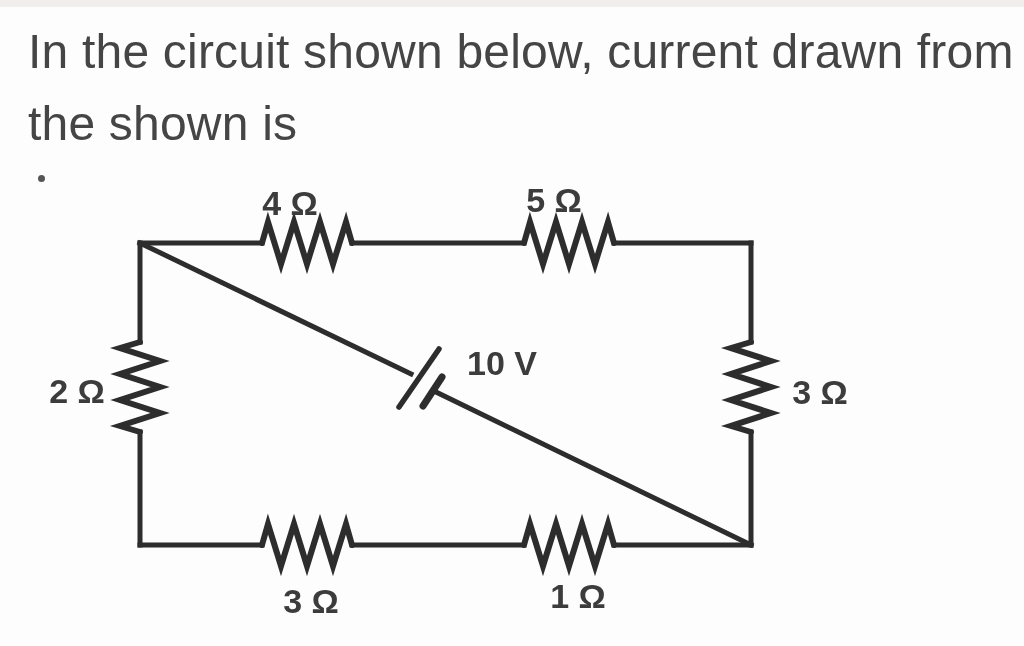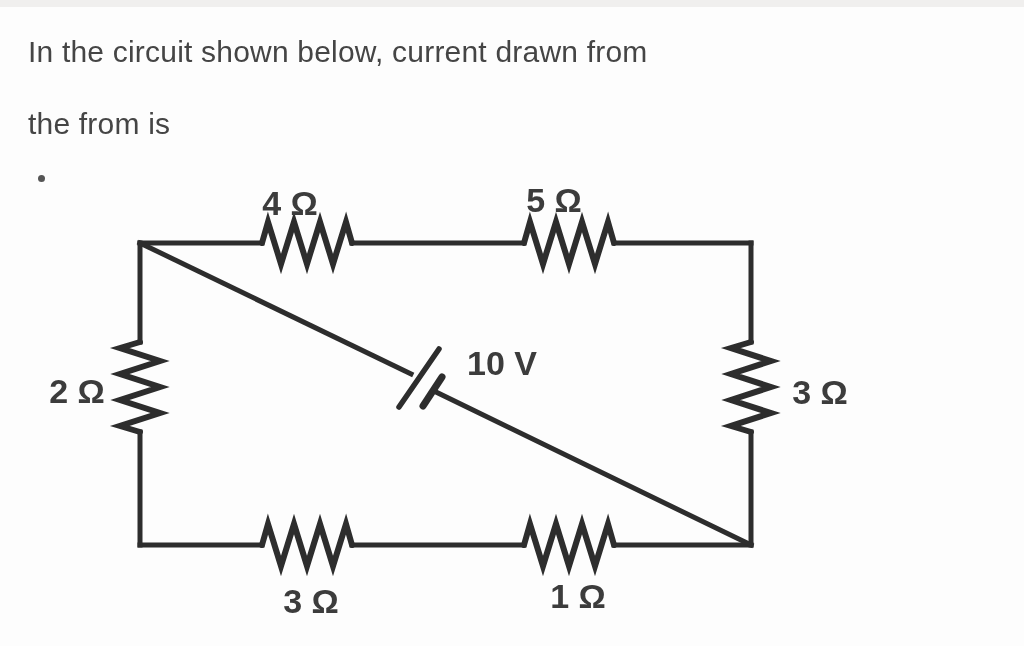--- a/index.html
+++ b/index.html
@@ -14,21 +14,21 @@
   .top-smudge {
     position: absolute;
     left: 0; top: 0;
     width: 100%; height: 7px;
     background: #f0efee;
   }
   .question {
     position: absolute;
     left: 28px;
     top: 16px;
-    font-size: 30px;
+    font-size: 48px;
     line-height: 72px;
     color: #454545;
     letter-spacing: 0.2px;
     white-space: nowrap;
   }
   .stray-dot {
     position: absolute;
     left: 38px;
     top: 175px;
     width: 7px;
@@ -61,21 +61,21 @@
 </style>
 </head>
 <body>
 
 <div class="page">
 
   <div class="top-smudge"></div>
 
   <div class="question">
     <div>In the circuit shown below, current drawn from</div>
-    <div>the from is</div>
+    <div>the shown is</div>
   </div>
 
   <span class="stray-dot"></span>
 
   <svg class="circuit" width="1024" height="646" viewBox="0 0 1024 646">
 
     <line class="wire" x1="140" y1="243" x2="262" y2="243"></line>
     <line class="wire" x1="352" y1="243" x2="524" y2="243"></line>
     <line class="wire" x1="614" y1="243" x2="751" y2="243"></line>
 

